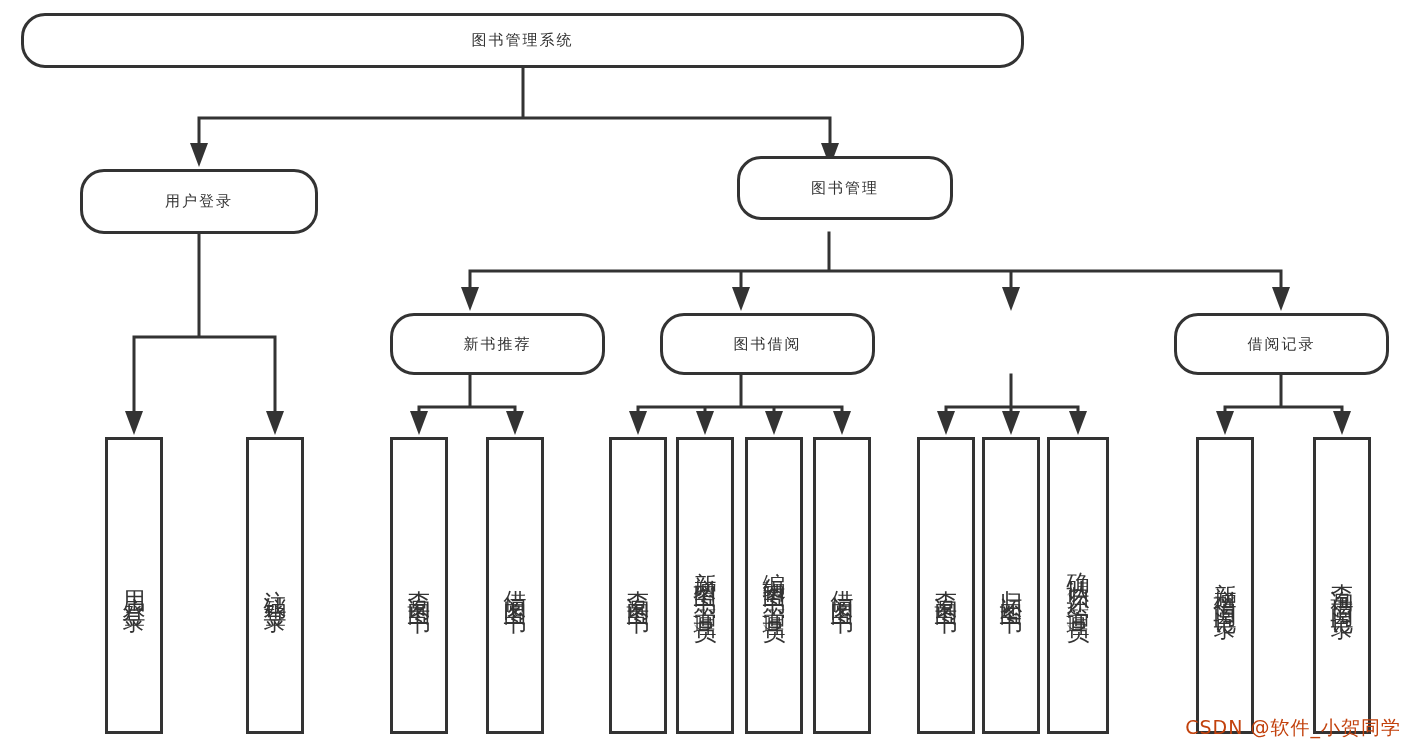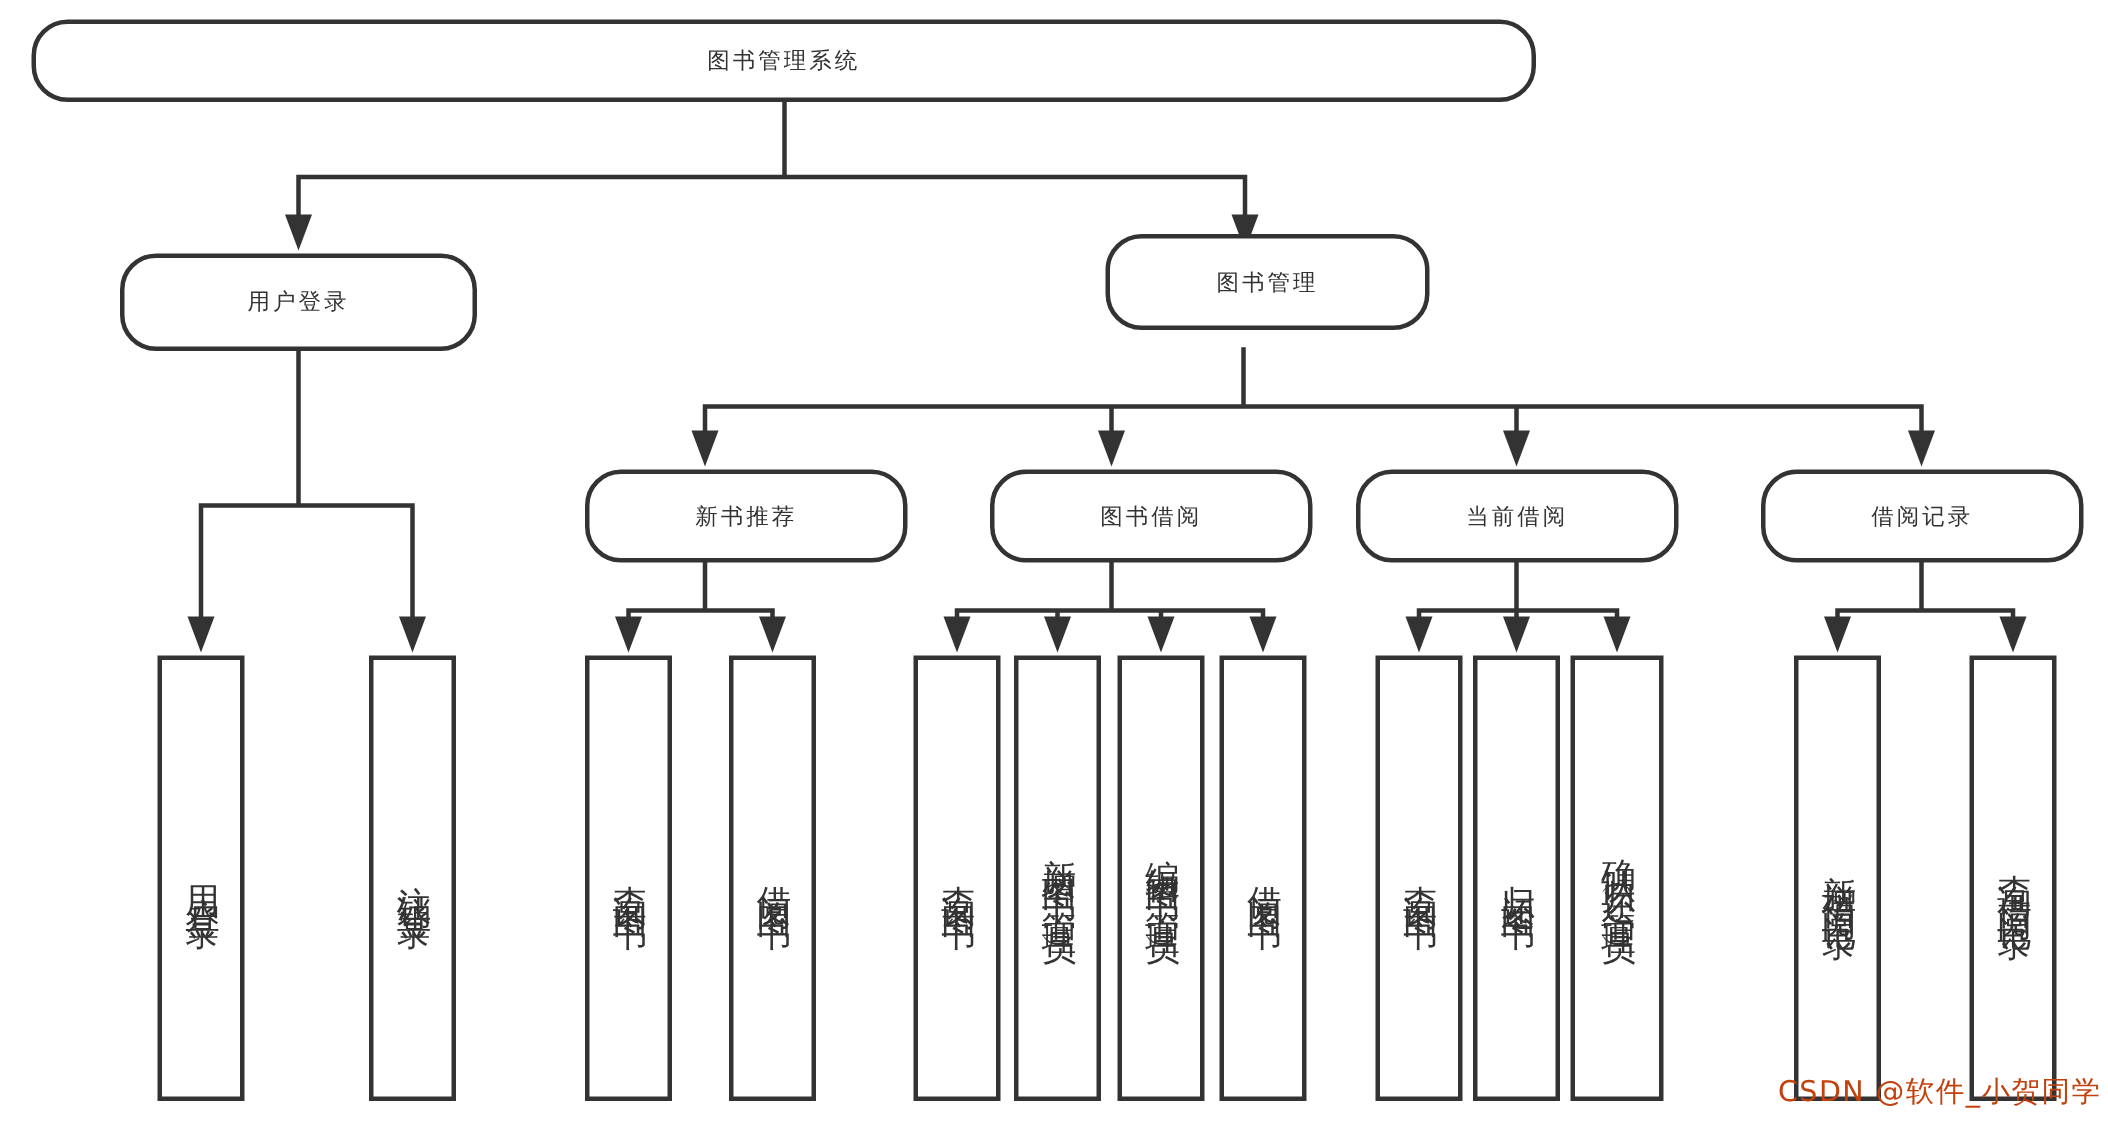--- a/index.html
+++ b/index.html
@@ -110,23 +110,20 @@
   <div class="node h" style="left:712px; top:156px; width:216px; height:64px;margin-left:25px;">
     <span>图书管理</span>
   </div>
 
   <div class="node h" style="left:363px; top:313px; width:215px; height:62px;margin-left:27px;">
     <span>新书推荐</span>
   </div>
   <div class="node h" style="left:660px; top:313px; width:215px; height:62px;">
     <span>图书借阅</span>
   </div>
-  <div class="node h" style="left:904px; top:313px; width:215px; height:62px;">
-    <span>当前借阅</span>
-  </div>
   <div class="node h" style="left:1174px; top:313px; width:215px; height:62px;">
     <span>借阅记录</span>
   </div>
 
   <div class="node v" style="left:105px; top:437px; width:58px; height:297px;">
     <span class="vtext">用户登录</span>
   </div>
   <div class="node v" style="left:246px; top:437px; width:58px; height:297px;">
     <span class="vtext">注销登录</span>
   </div>

